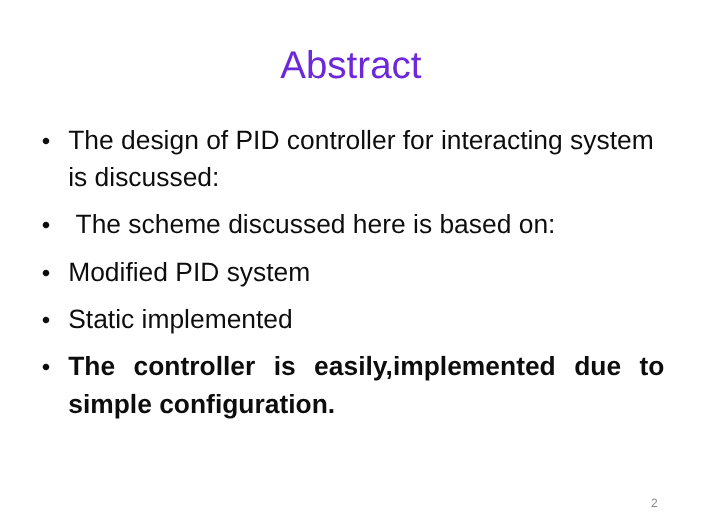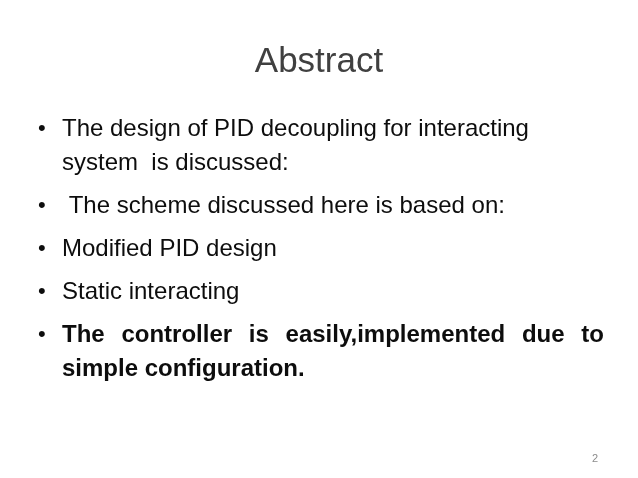--- a/index.html
+++ b/index.html
@@ -17,21 +17,21 @@
   }
   .slide-title {
     position: absolute;
     top: 40px;
     left: 0;
     width: 100%;
     text-align: center;
     font-size: 35px;
     line-height: 1.15;
     font-weight: 500;
-    color: #404040;
+    color: #6d28d9;
     letter-spacing: 0px;
   }
   .bullet-list {
     position: absolute;
     top: 111px;
     left: 38px;
     right: 34px;
     list-style: none;
     margin: 0;
     padding: 0;
@@ -72,36 +72,36 @@
 <body>
 
 <div class="slide">
 
   <div class="slide-title">Abstract</div>
 
   <ul class="bullet-list">
 
     <li class="bullet-item">
       <span class="bullet-dot">•</span>
-      <span class="bullet-text">The design of PID decoupling for interacting system  is discussed:</span>
+      <span class="bullet-text">The design of PID controller for interacting system  is discussed:</span>
     </li>
 
     <li class="bullet-item">
       <span class="bullet-dot">•</span>
       <span class="bullet-text"> The scheme discussed here is based on:</span>
     </li>
 
     <li class="bullet-item">
       <span class="bullet-dot">•</span>
-      <span class="bullet-text">Modified PID design</span>
+      <span class="bullet-text">Modified PID system</span>
     </li>
 
     <li class="bullet-item">
       <span class="bullet-dot">•</span>
-      <span class="bullet-text">Static interacting</span>
+      <span class="bullet-text">Static implemented</span>
     </li>
 
     <li class="bullet-item">
       <span class="bullet-dot">•</span>
       <span class="bullet-text justified">The controller is easily,implemented due to simple configuration.</span>
     </li>
 
   </ul>
 
   <div class="page-number">2</div>

